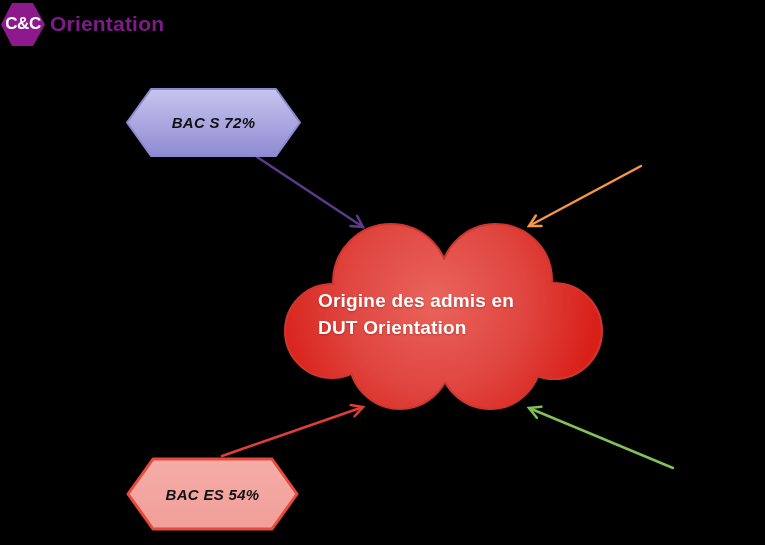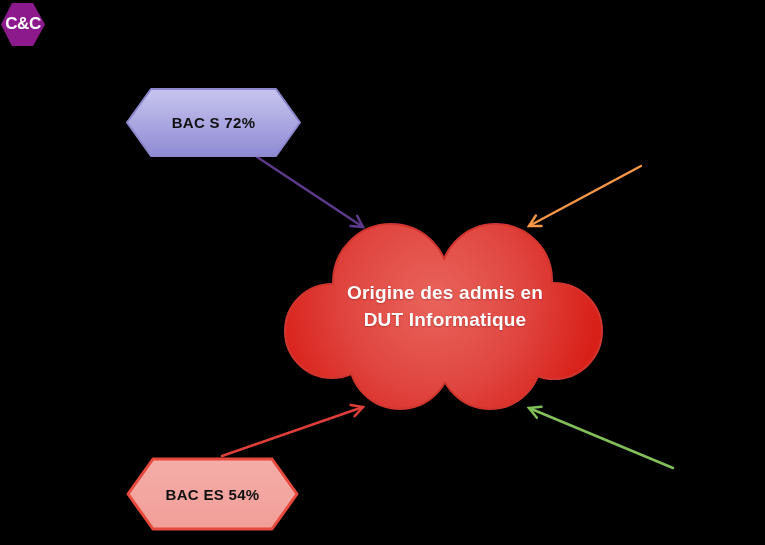--- a/index.html
+++ b/index.html
@@ -13,49 +13,50 @@
   .logo-badge svg{position:absolute;left:0;top:0;}
   .logo-badge-text{
     position:absolute;inset:0;display:flex;align-items:center;justify-content:center;
     color:#fff;font-weight:bold;font-size:17px;letter-spacing:-0.5px;
   }
   .brand-name{margin-left:4px;font-weight:bold;font-size:21px;letter-spacing:0.2px;}
   
   .overlay{position:absolute;left:0;top:0;width:765px;height:545px;}
   
   .cloud-label{
-    position:absolute;left:318px;top:280px;width:254px;
-    text-align:center;font-weight:bold;font-size:19px;line-height:26.5px;
+    position:absolute;left:318px;top:288px;width:254px;
+    text-align:left;font-weight:bold;font-size:19px;line-height:26.5px;
     letter-spacing:0.2px;text-shadow:0 1px 2px rgba(100,0,0,0.35);
   }
   
   .node{position:absolute;}
   .node svg{position:absolute;left:0;top:0;}
   .node-label{
     position:absolute;inset:0;display:flex;flex-direction:column;
     align-items:center;justify-content:center;text-align:center;
-    color:#111;font-weight:bold;font-size:15px;line-height:21px;letter-spacing:0.3px;
+    color:#111;font-weight:bold;font-size:15px;line-height:21px;letter-spacing:0.3px;font-style:italic;
   }
   .node-bac-s {left:125px;top:87px; width:177px;height:71px;}
   .node-sti2d {left:593px;top:94px; width:168px;height:71px;}
   .node-bac-es{left:126px;top:457px;width:173px;height:74px;}
   .node-stmg  {left:588px;top:469px;width:173px;height:72px;}
 </style>
 </head>
 <body>
 
 <div class="canvas">
 
   <div class="logo">
     <div class="logo-badge">
       <svg width="46" height="47">
         <polygon points="1,23.5 12,2 33,2 45,23.5 33,45 12,45" fill="#8D1A8D"></polygon>
       </svg>
       <span class="logo-badge-text" style="color: rgb(255, 255, 255);">C&amp;C</span>
     </div>
+    <span class="brand-name" style="color: rgb(126, 28, 135);">Orientation</span>
   </div>
 
   <svg class="overlay" width="765" height="545">
     <defs>
       <radialGradient id="grad-cloud" gradientUnits="userSpaceOnUse" cx="435" cy="300" r="162">
         <stop offset="0" stop-color="#E9645C"></stop>
         <stop offset="0.55" stop-color="#E04640"></stop>
         <stop offset="1" stop-color="#D82019"></stop>
       </radialGradient>
       <linearGradient id="grad-bacs" x1="0" y1="0" x2="0" y2="1">
@@ -105,21 +106,21 @@
     </g>
 
     <line x1="257" y1="157" x2="363" y2="227" stroke-width="2.5" stroke-linecap="round" marker-end="url(#mk-bacs)" stroke="#5E3A8C"></line>
     <line x1="641" y1="166" x2="529" y2="226" stroke-width="2.5" stroke-linecap="round" marker-end="url(#mk-sti2d)" stroke="#F79646"></line>
     <line x1="222" y1="456" x2="363" y2="407" stroke-width="2.5" stroke-linecap="round" marker-end="url(#mk-baces)" stroke="#DD3E38"></line>
     <line x1="673" y1="468" x2="529" y2="408" stroke-width="2.5" stroke-linecap="round" marker-end="url(#mk-stmg)" stroke="#82C05A"></line>
   </svg>
 
   <div class="cloud-label" style="color: rgb(255, 255, 255);">
     <div>Origine des admis en</div>
-    <div>DUT Informatique</div>
+    <div>DUT Orientation</div>
   </div>
 
   <div class="node node-bac-s">
     <svg width="177" height="71">
       <polygon points="2,35.5 26,2 151,2 175,35.5 151,69 26,69" fill="url(#grad-bacs)" stroke-width="2" stroke-linejoin="round" stroke="#8B88CE"></polygon>
     </svg>
     <div class="node-label">
       <span>BAC S 72%</span>
     </div>
   </div>

